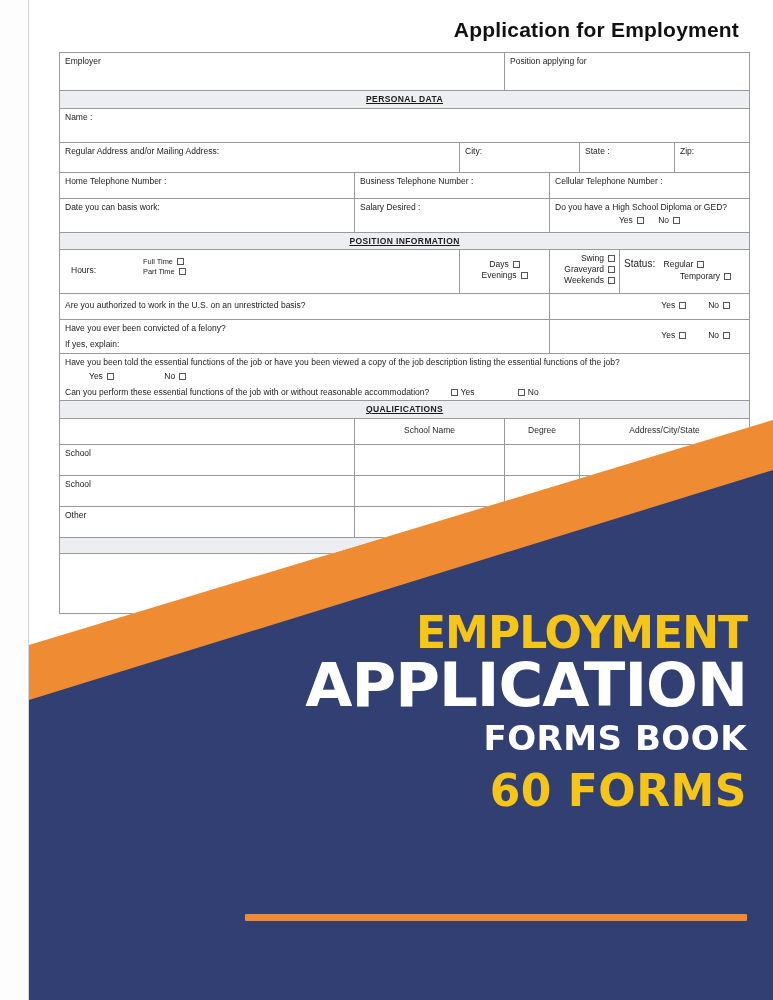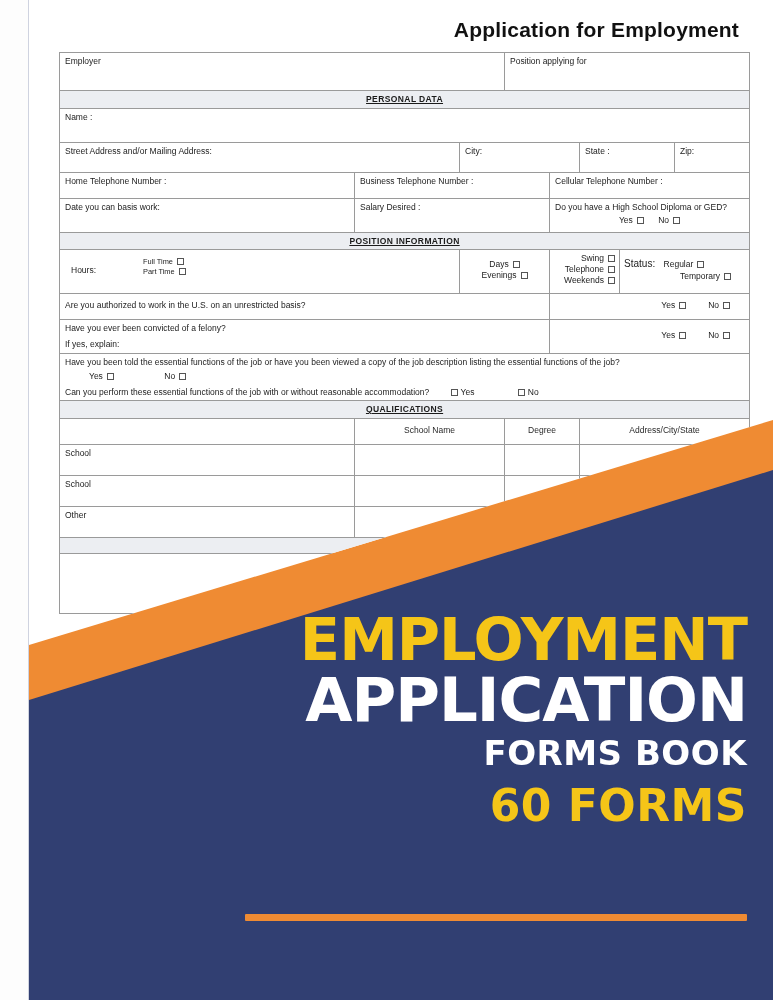--- a/index.html
+++ b/index.html
@@ -111,21 +111,21 @@
     position: absolute;
     left: 0; top: 612px;
     width: 773px;
     text-align: right;
     padding-right: 26px;
   }
   .t1 {
     font-family: "DejaVu Sans", sans-serif;
     font-weight: bold;
     color: #f5c518;
-    font-size: 59px;
+    font-size: 44px;
     letter-spacing: -1px;
     line-height: .96;
     margin: 0;
     text-transform: uppercase;
   }
   .t2 {
     font-family: "DejaVu Sans", sans-serif;
     font-weight: bold;
     color: #ffffff;
     font-size: 61px;
@@ -196,21 +196,21 @@
           <td colspan="5" class="tiny">Position applying for</td>
         </tr>
 
         <tr>
           <td colspan="8" class="band">PERSONAL DATA</td>
         </tr>
         <tr class="name-row">
           <td colspan="8" class="name-lab">Name :</td>
         </tr>
         <tr class="h30">
-          <td colspan="2" class="tiny">Street Address and/or Mailing Address:</td>
+          <td colspan="2" class="tiny">Regular Address and/or Mailing Address:</td>
           <td colspan="3" class="xtiny">City:</td>
           <td colspan="2" class="xtiny">State :</td>
           <td class="xtiny">Zip:</td>
         </tr>
         <tr class="h26">
           <td class="tiny">Home Telephone Number :</td>
           <td colspan="3" class="xtiny">Business Telephone Number :</td>
           <td colspan="4" class="xtiny">Cellular Telephone Number :</td>
         </tr>
         <tr class="h34">
@@ -237,21 +237,21 @@
                 <div><span>Part Time</span><span class="cb"></span></div>
               </div>
             </div>
           </td>
           <td colspan="2" class="opt" style="padding-top:9px">
             <div class="ctr"><span>Days</span><span class="cb"></span></div>
             <div class="ctr"><span>Evenings</span><span class="cb"></span></div>
           </td>
           <td colspan="2" class="opt" style="padding:3px 4px">
             <div class="rt nw"><span>Swing</span><span class="cb"></span></div>
-            <div class="rt nw"><span>Telephone</span><span class="cb"></span></div>
+            <div class="rt nw"><span>Graveyard</span><span class="cb"></span></div>
             <div class="rt nw"><span>Weekends</span><span class="cb"></span></div>
           </td>
           <td colspan="2" class="opt" style="padding:8px 4px">
             <div class="nw"><span style="font-size:10px">Status:</span>
               <span style="margin-left:6px">Regular</span><span class="cb"></span></div>
             <div class="rt nw" style="padding-right:14px"><span>Temporary</span><span class="cb"></span></div>
           </td>
         </tr>
 
         <tr class="h26">

